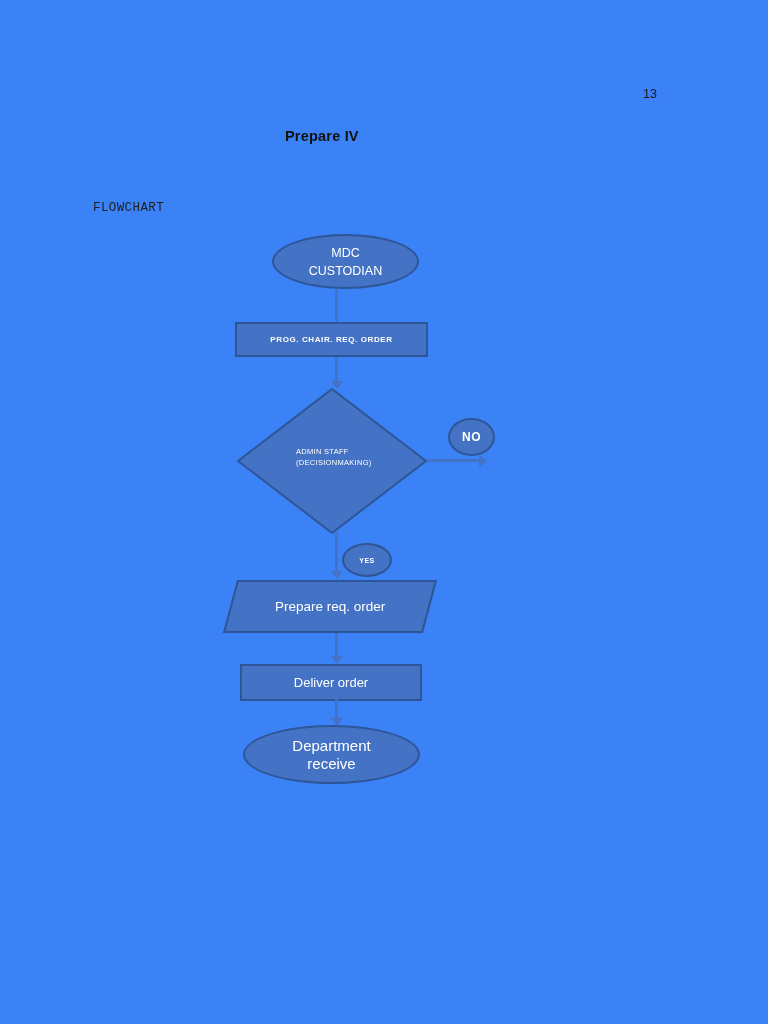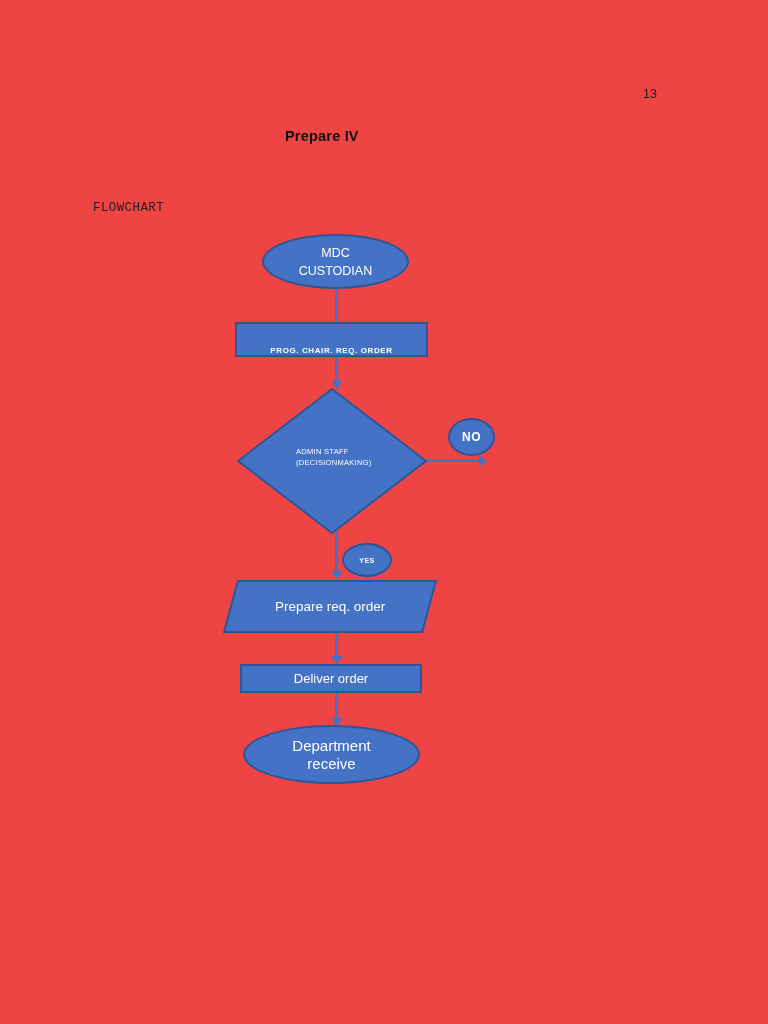--- a/index.html
+++ b/index.html
@@ -1,37 +1,37 @@
 <!DOCTYPE html>
 <html><head>
 <meta charset="utf-8">
 <style>
   html,body{margin:0;padding:0;background:#e9e9e9;}
   .page{
-    position:relative;width:768px;height:1024px;background:#ef4444;
+    position:relative;width:768px;height:1024px;background:#3b82f6;
     font-family:"Liberation Sans",sans-serif;overflow:hidden;margin:0 auto;
   }
   .page-number{position:absolute;left:643px;top:87px;font-size:12.5px;color:#1a1a1a;}
   .chapter-title{position:absolute;left:285px;top:128px;font-size:14.5px;font-weight:bold;color:#111;letter-spacing:.2px;}
   .section-label{position:absolute;left:93px;top:201px;font-size:12.5px;color:#1f1f1f;letter-spacing:.4px;font-family:Liberation Mono, monospace;}
 
   
   .shape{
     position:absolute;box-sizing:border-box;background:#4472C4;border:2px solid #2E5597;
     color:#ffffff;display:flex;flex-direction:column;align-items:center;justify-content:center;
     text-align:center;
   }
   .ellipse{border-radius:50%;}
-  .node-start{left:262px;top:234px;width:147px;height:55px;font-size:12.5px;line-height:18px;text-align:center;}
-  .node-prog{left:235px;top:322px;width:193px;height:35px;font-size:8px;font-weight:bold;letter-spacing:.6px;justify-content:flex-end;}
+  .node-start{left:272px;top:234px;width:147px;height:55px;font-size:12.5px;line-height:18px;text-align:center;}
+  .node-prog{left:235px;top:322px;width:193px;height:35px;font-size:8px;font-weight:bold;letter-spacing:.6px;}
   .node-no{left:448px;top:418px;width:47px;height:38px;font-size:12px;font-weight:bold;letter-spacing:.5px;}
   .node-yes{left:342px;top:543px;width:50px;height:34px;font-size:7px;font-weight:bold;letter-spacing:.5px;}
   .node-prepare{left:230px;top:580px;width:200px;height:53px;transform:skewX(-15deg);font-size:13.5px;}
   .node-prepare .unskew{transform:skewX(15deg);}
-  .node-deliver{left:240px;top:664px;width:182px;height:29px;font-size:13px;}
+  .node-deliver{left:240px;top:664px;width:182px;height:37px;font-size:13px;}
   .node-end{left:243px;top:725px;width:177px;height:59px;font-size:15px;line-height:18px;}
   .shape .ln{display:block;}
 
   
   .diamond-svg{position:absolute;left:237px;top:388px;}
   .diamond-text{
     position:absolute;left:296px;top:446px;color:#fff;font-size:7.5px;font-weight:normal;
     line-height:11px;letter-spacing:.3px;text-align:left;
   }
   .diamond-text .ln{display:block;}

